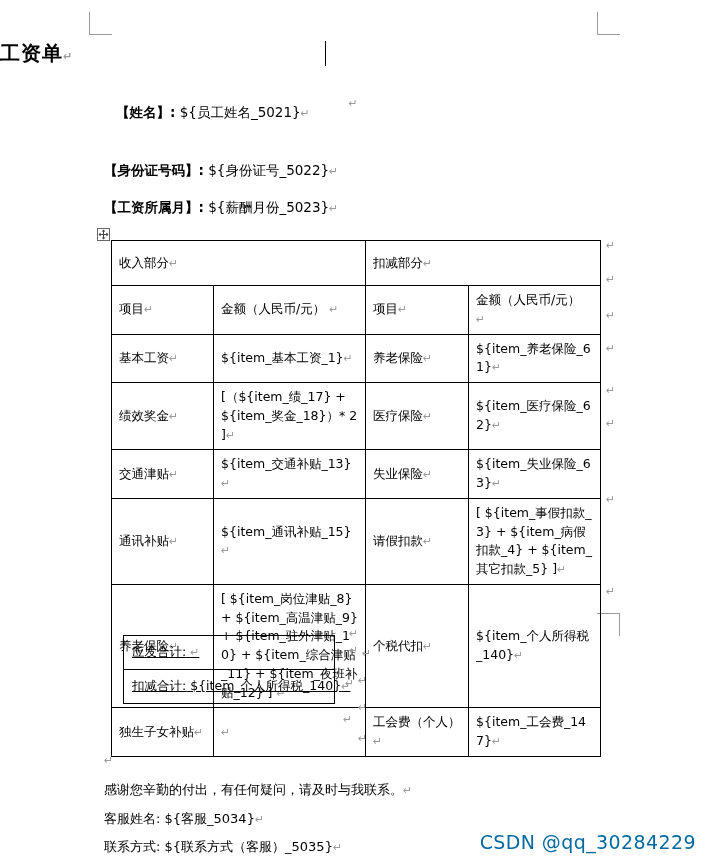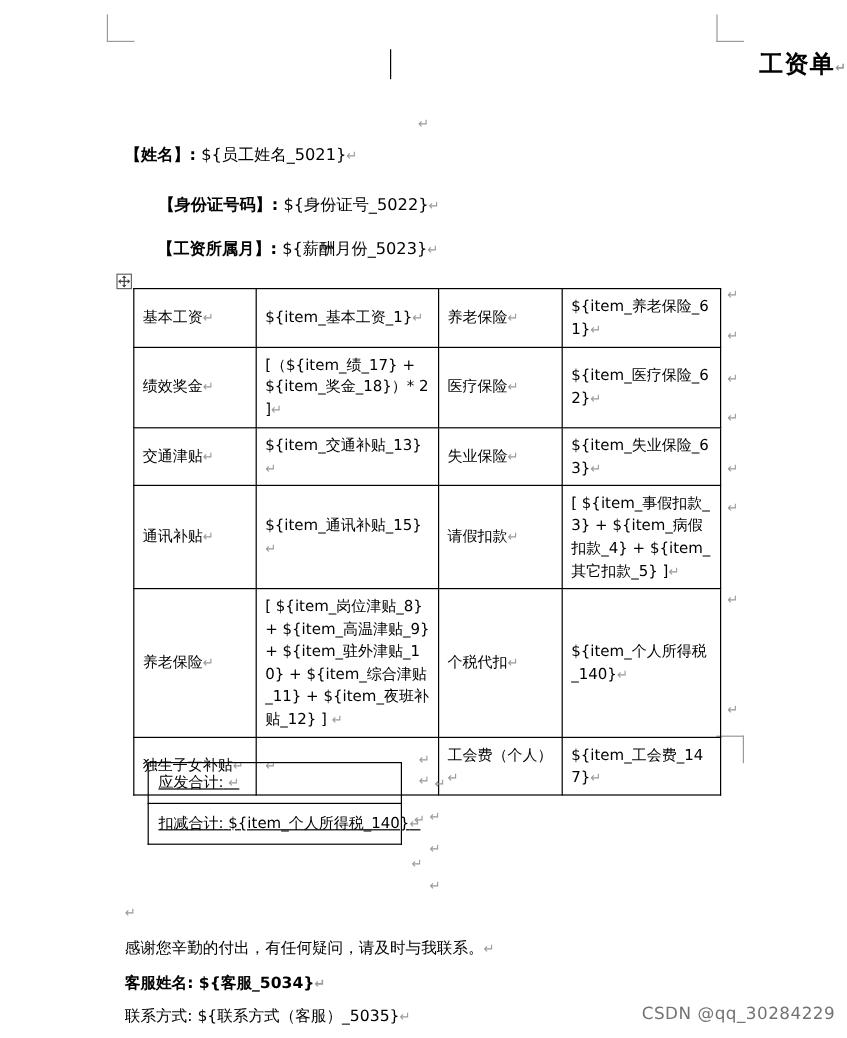--- a/index.html
+++ b/index.html
@@ -39,21 +39,21 @@
     color: #9b9b9b;
     font-size: 11px;
     line-height: 1;
     user-select: none;
   }
 
   
   .doc-title {
     position: absolute;
     left: 0; right: 0; top: 40px;
-    text-align: right;
+    text-align: left;
     font-size: 20px;
     font-weight: bold;
     letter-spacing: 1px;
   }
   .title-caret {
     position: absolute;
     left: 325px; top: 41px;
     width: 1px; height: 25px;
     background: #000;
   }
@@ -65,23 +65,23 @@
   }
 
   
   .field {
     position: absolute;
     left: 104px;
     font-size: 13.5px;
     white-space: nowrap;
   }
   .field .lbl { font-weight: bold; }
-  #field-name { top: 120px; }
-  #field-id   { top: 162px; margin-left: 28px; }
-  #field-month{ top: 199px; margin-left: 27px; }
+  #field-name { top: 104px; margin-left: 12px; }
+  #field-id   { top: 162px; }
+  #field-month{ top: 199px; }
 
   
   .move-handle {
     position: absolute;
     left: 97px; top: 228px;
     width: 13px; height: 13px;
     border: 1px solid #666;
     background: #fff;
     box-sizing: border-box;
   }
@@ -134,29 +134,29 @@
   }
 
   
   .footer-line {
     position: absolute;
     left: 104px;
     font-size: 13px;
     white-space: nowrap;
   }
   #foot-thanks  { top: 781px; }
-  #foot-service { top: 810px; font-weight: bold; }
+  #foot-service { top: 810px; }
   #foot-contact { top: 838px; }
 
   
   .watermark {
     position: absolute;
     right: 10px; bottom: 12px;
-    color: #737373;
-    font-size: 14px;
+    color: #0369a1;
+    font-size: 19px;
     letter-spacing: 0.4px;
   }
 </style>
 </head>
 <body>
 
 <div class="crop tl"></div>
 <div class="crop tr"></div>
 <div class="crop br"></div>
 
@@ -198,20 +198,44 @@
 </div>
 
 <table class="main-table">
   <colgroup>
     <col class="col-a">
       <col class="col-b">
       <col class="col-c">
       <col class="col-d">
   </colgroup>
   <tbody>
+    <tr>
+      <td colspan="2" style="height:34px">
+        <span>收入部分</span><span class="pilcrow">↵</span>
+      </td>
+      <td colspan="2">
+        <span>扣减部分</span><span class="pilcrow">↵</span>
+      </td>
+    </tr>
+    <tr>
+      <td>
+        <span>项目</span><span class="pilcrow">↵</span>
+      </td>
+      <td>
+        <span>金额（人民币/元）</span>
+        <span class="pilcrow">↵</span>
+      </td>
+      <td>
+        <span>项目</span><span class="pilcrow">↵</span>
+      </td>
+      <td>
+        <span>金额（人民币/元）</span>
+        <span class="pilcrow">↵</span>
+      </td>
+    </tr>
 
     <tr>
       <td>
         <span>基本工资</span><span class="pilcrow">↵</span>
       </td>
       <td>
         <span>${item_基本工资_1}</span><span class="pilcrow">↵</span>
       </td>
       <td>
         <span>养老保险</span><span class="pilcrow">↵</span>

